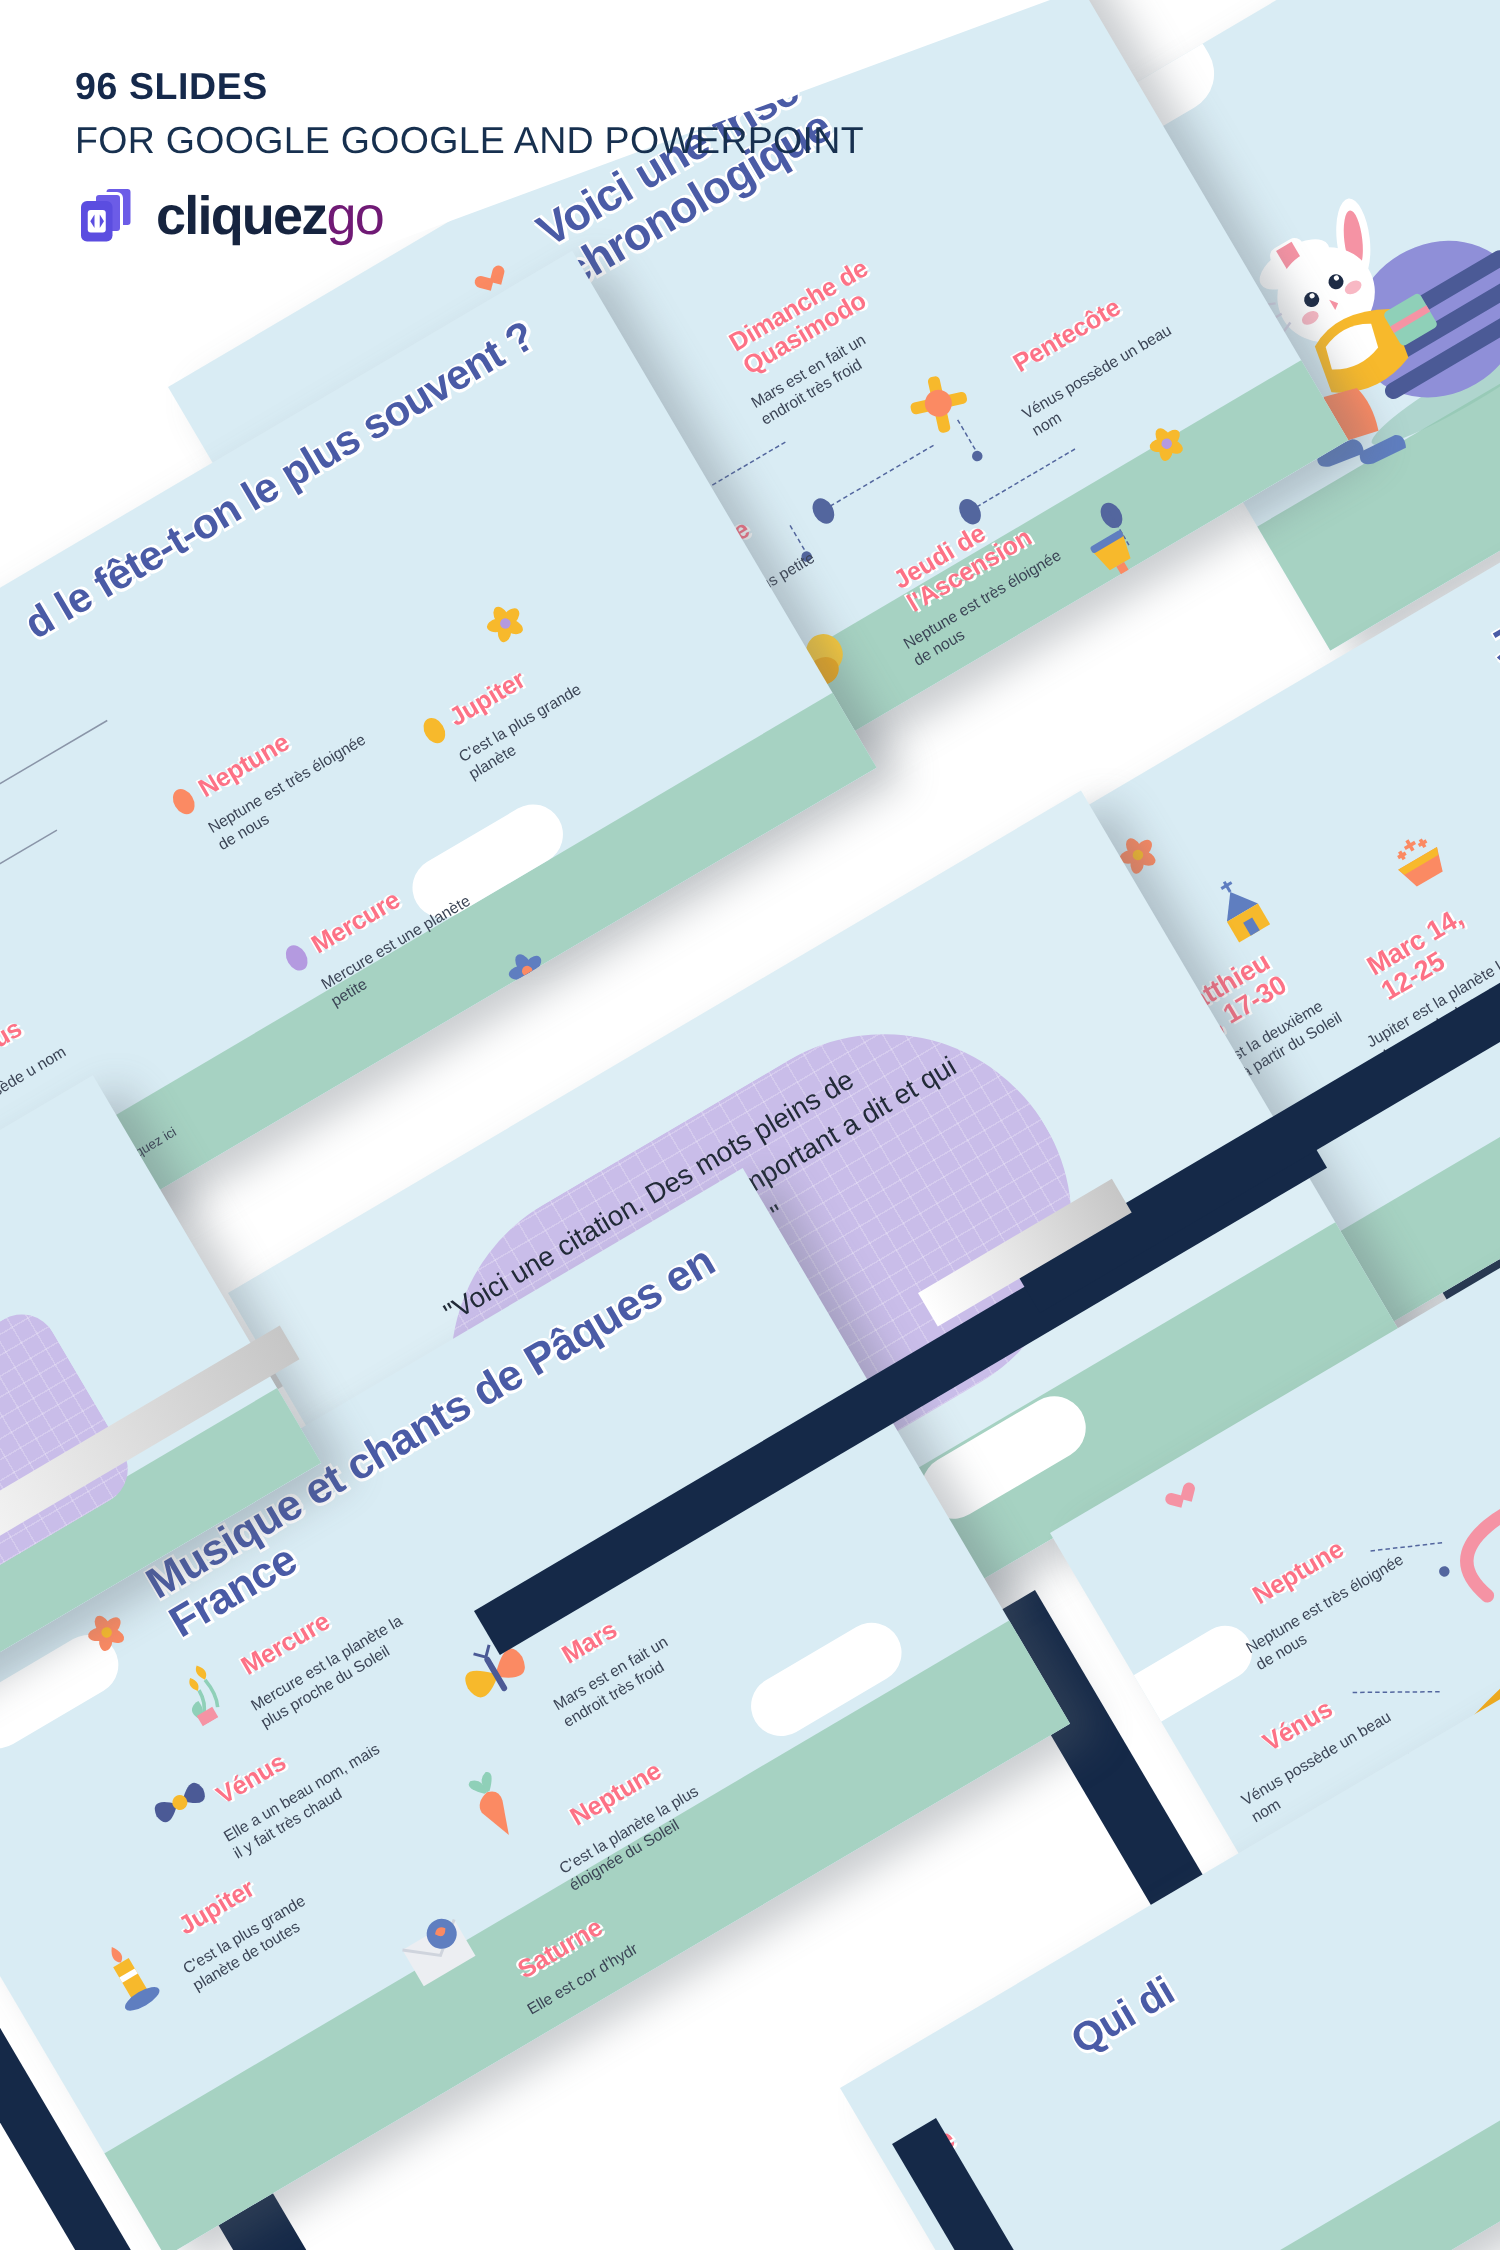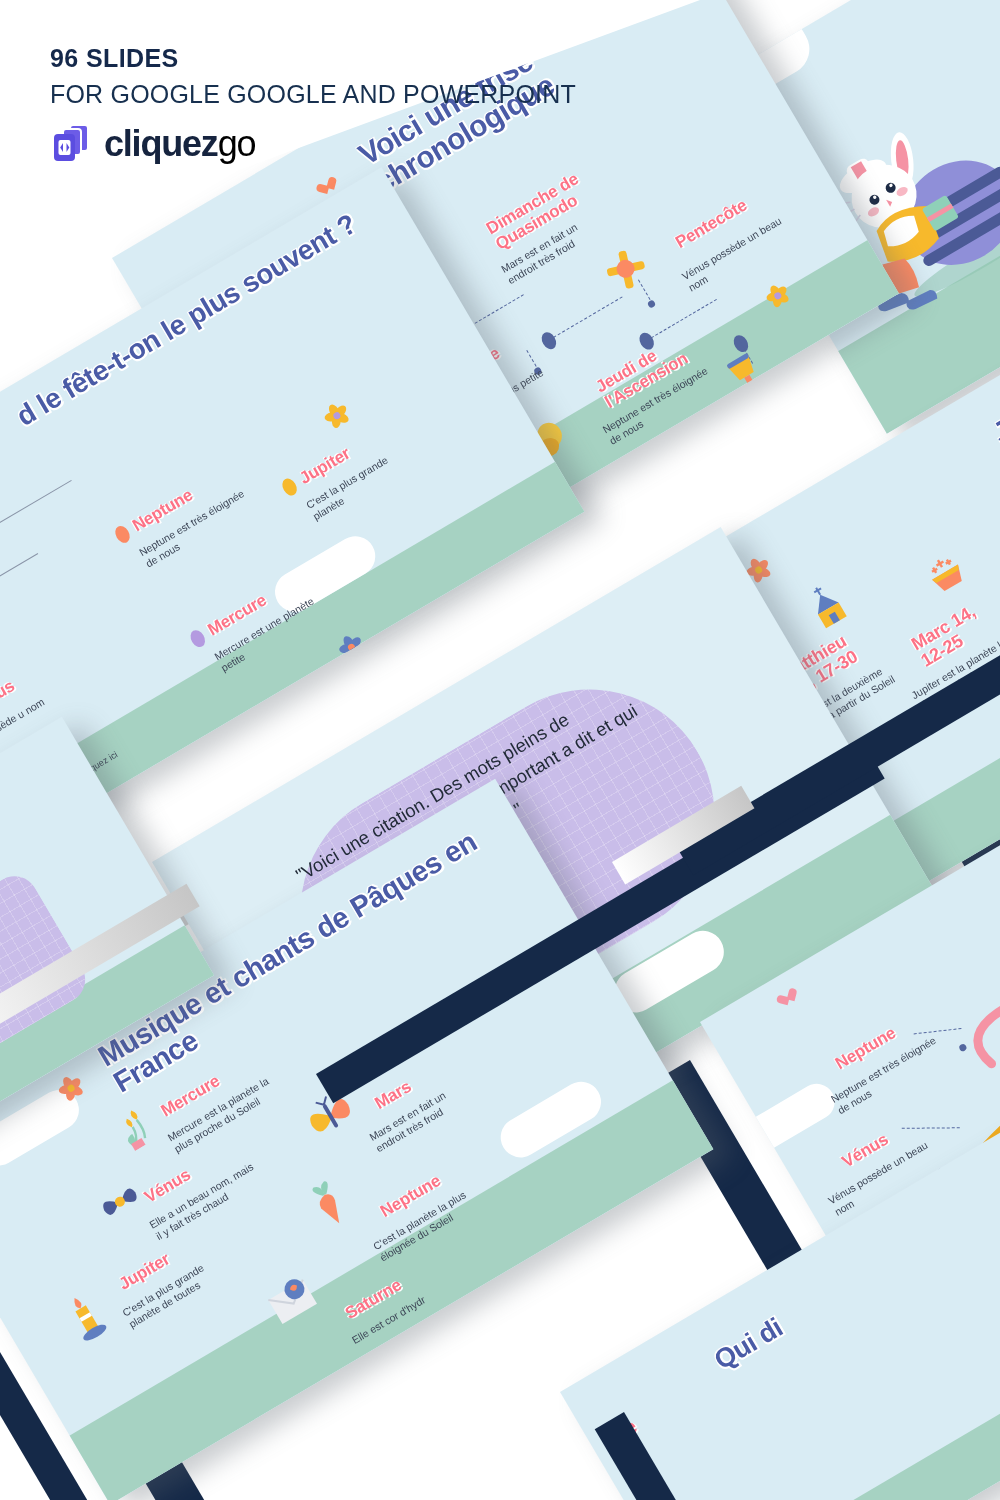--- a/index.html
+++ b/index.html
@@ -21,21 +21,21 @@
   .header .subs { margin-top:22px; }
   .header .slides-count {
     font-size:25px; font-weight:700; color:#15294b; letter-spacing:0.4px;
   }
   .header .for-line {
     font-size:25px; font-weight:400; color:#17304f; letter-spacing:0.2px; margin-top:7px;
   }
   .brand { display:flex; align-items:center; gap:10px; margin-top:14px; }
   .brand-mark { width:44px; height:42px; position:relative; }
   .brand-txt { font-size:36px; font-weight:700; color:#16243f; letter-spacing:-1.2px; }
-  .brand-txt .go { font-weight:400; color:#000000; }
+  .brand-txt .go { font-weight:400; color:#701a75; }
 
   
   .slide {
     position:absolute;
     width:640px; height:400px;
     background:#d9ecf4;
     box-shadow: 14px 16px 26px rgba(90,100,110,.33);
     overflow:hidden;
   }
   .slide .grass {

